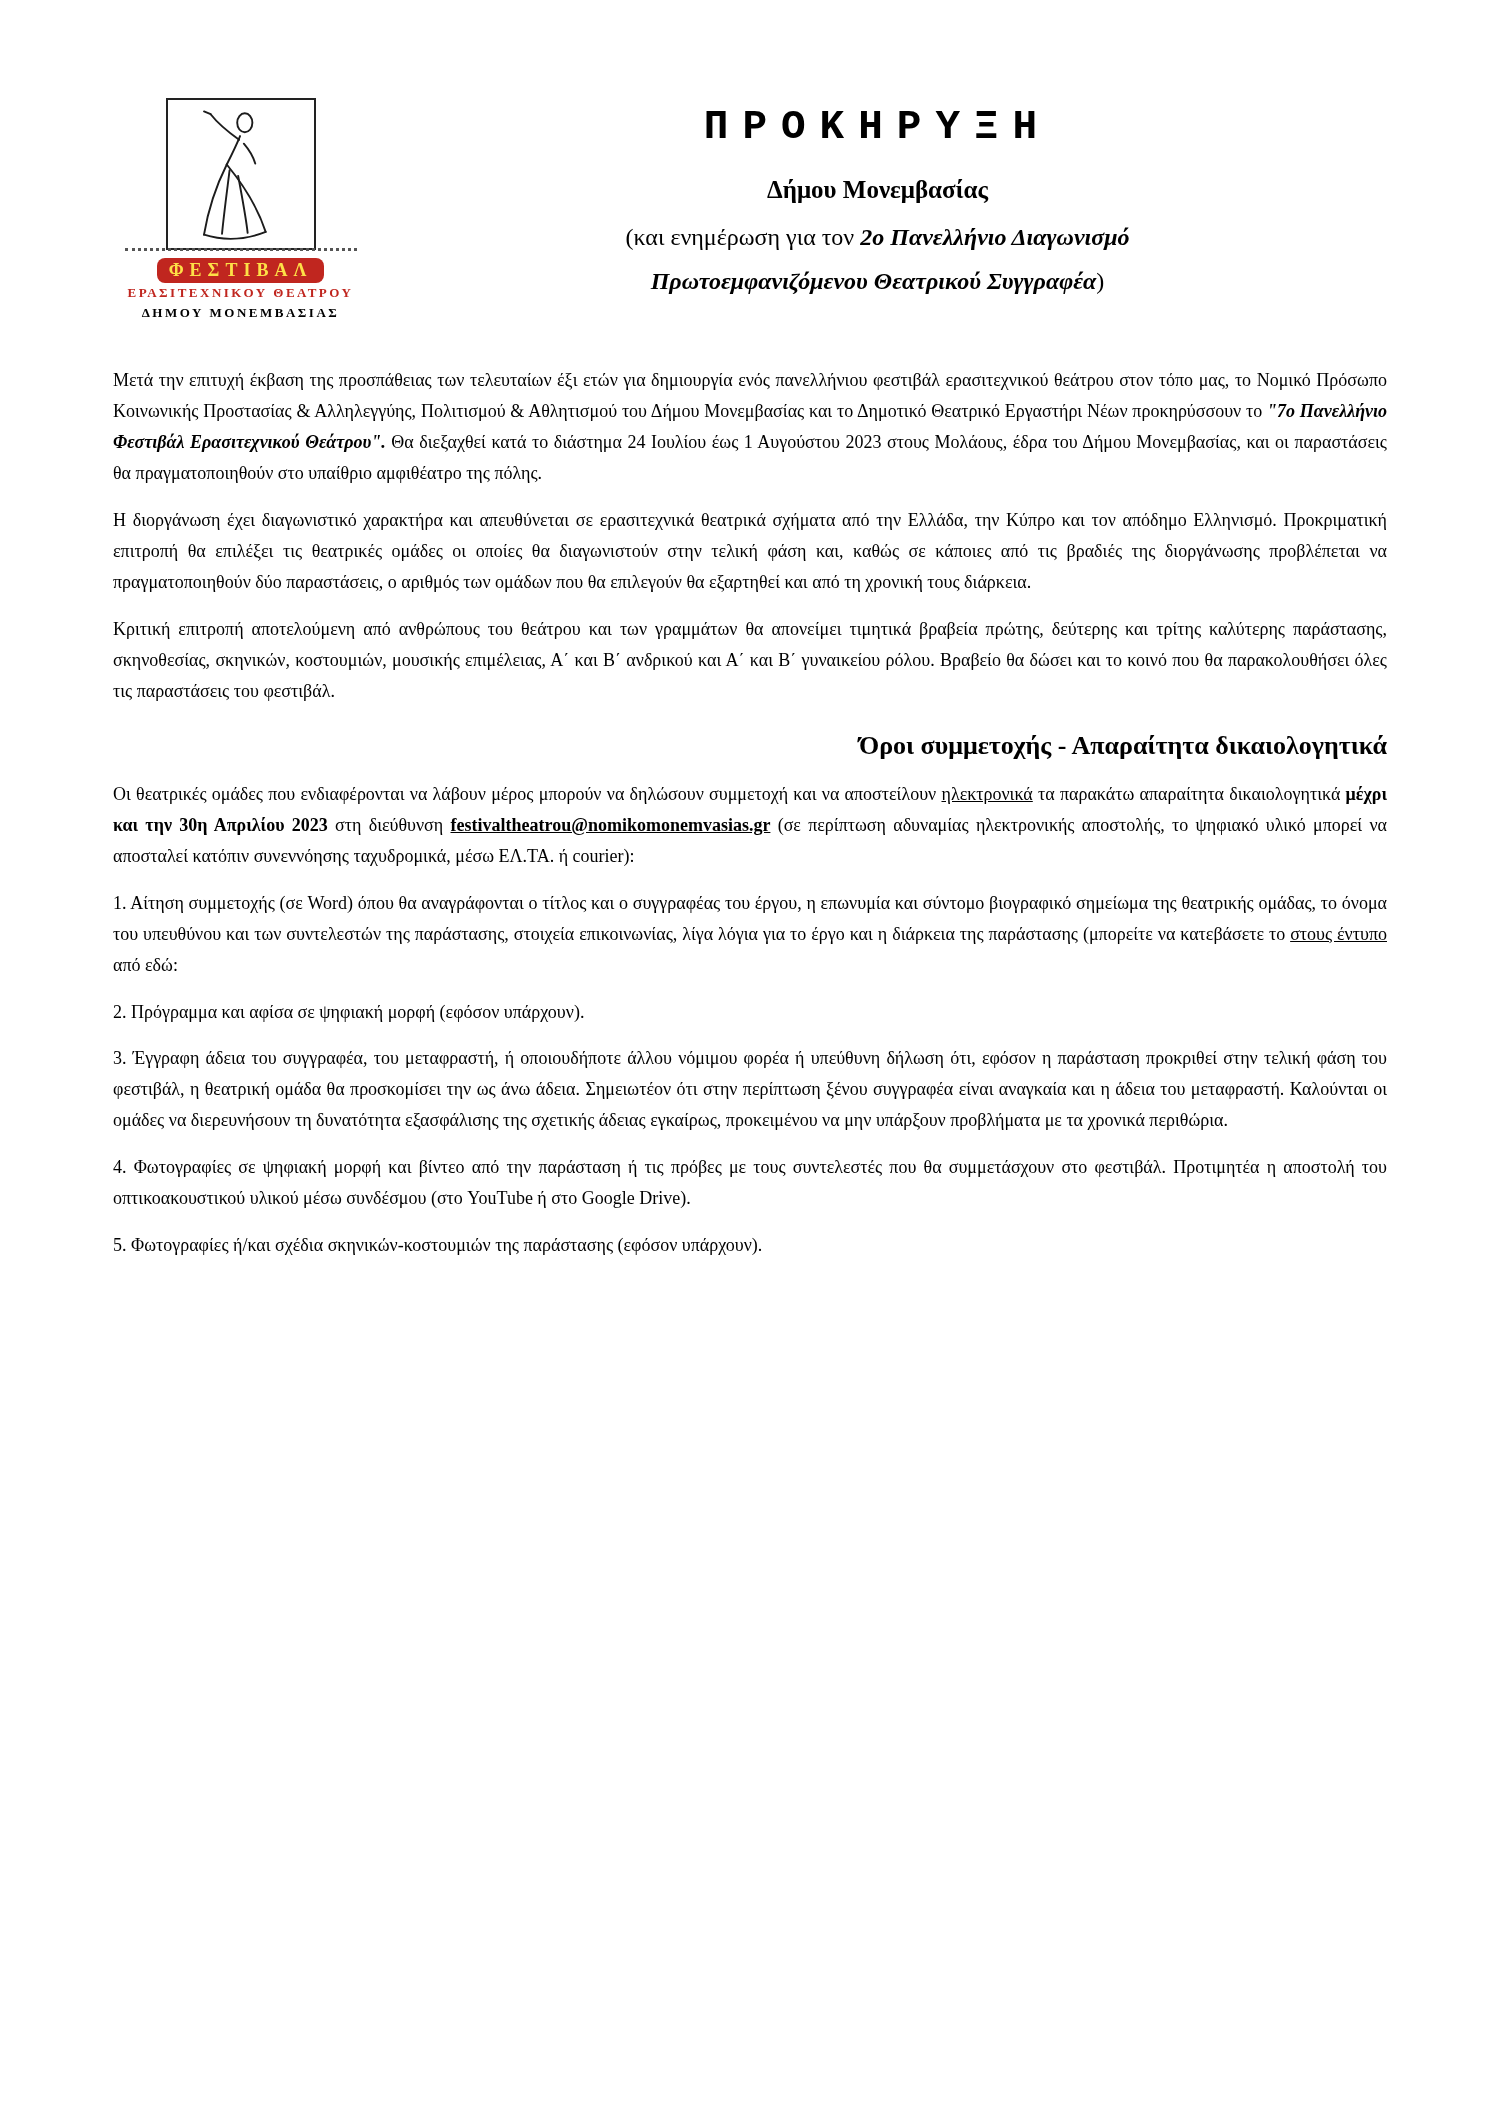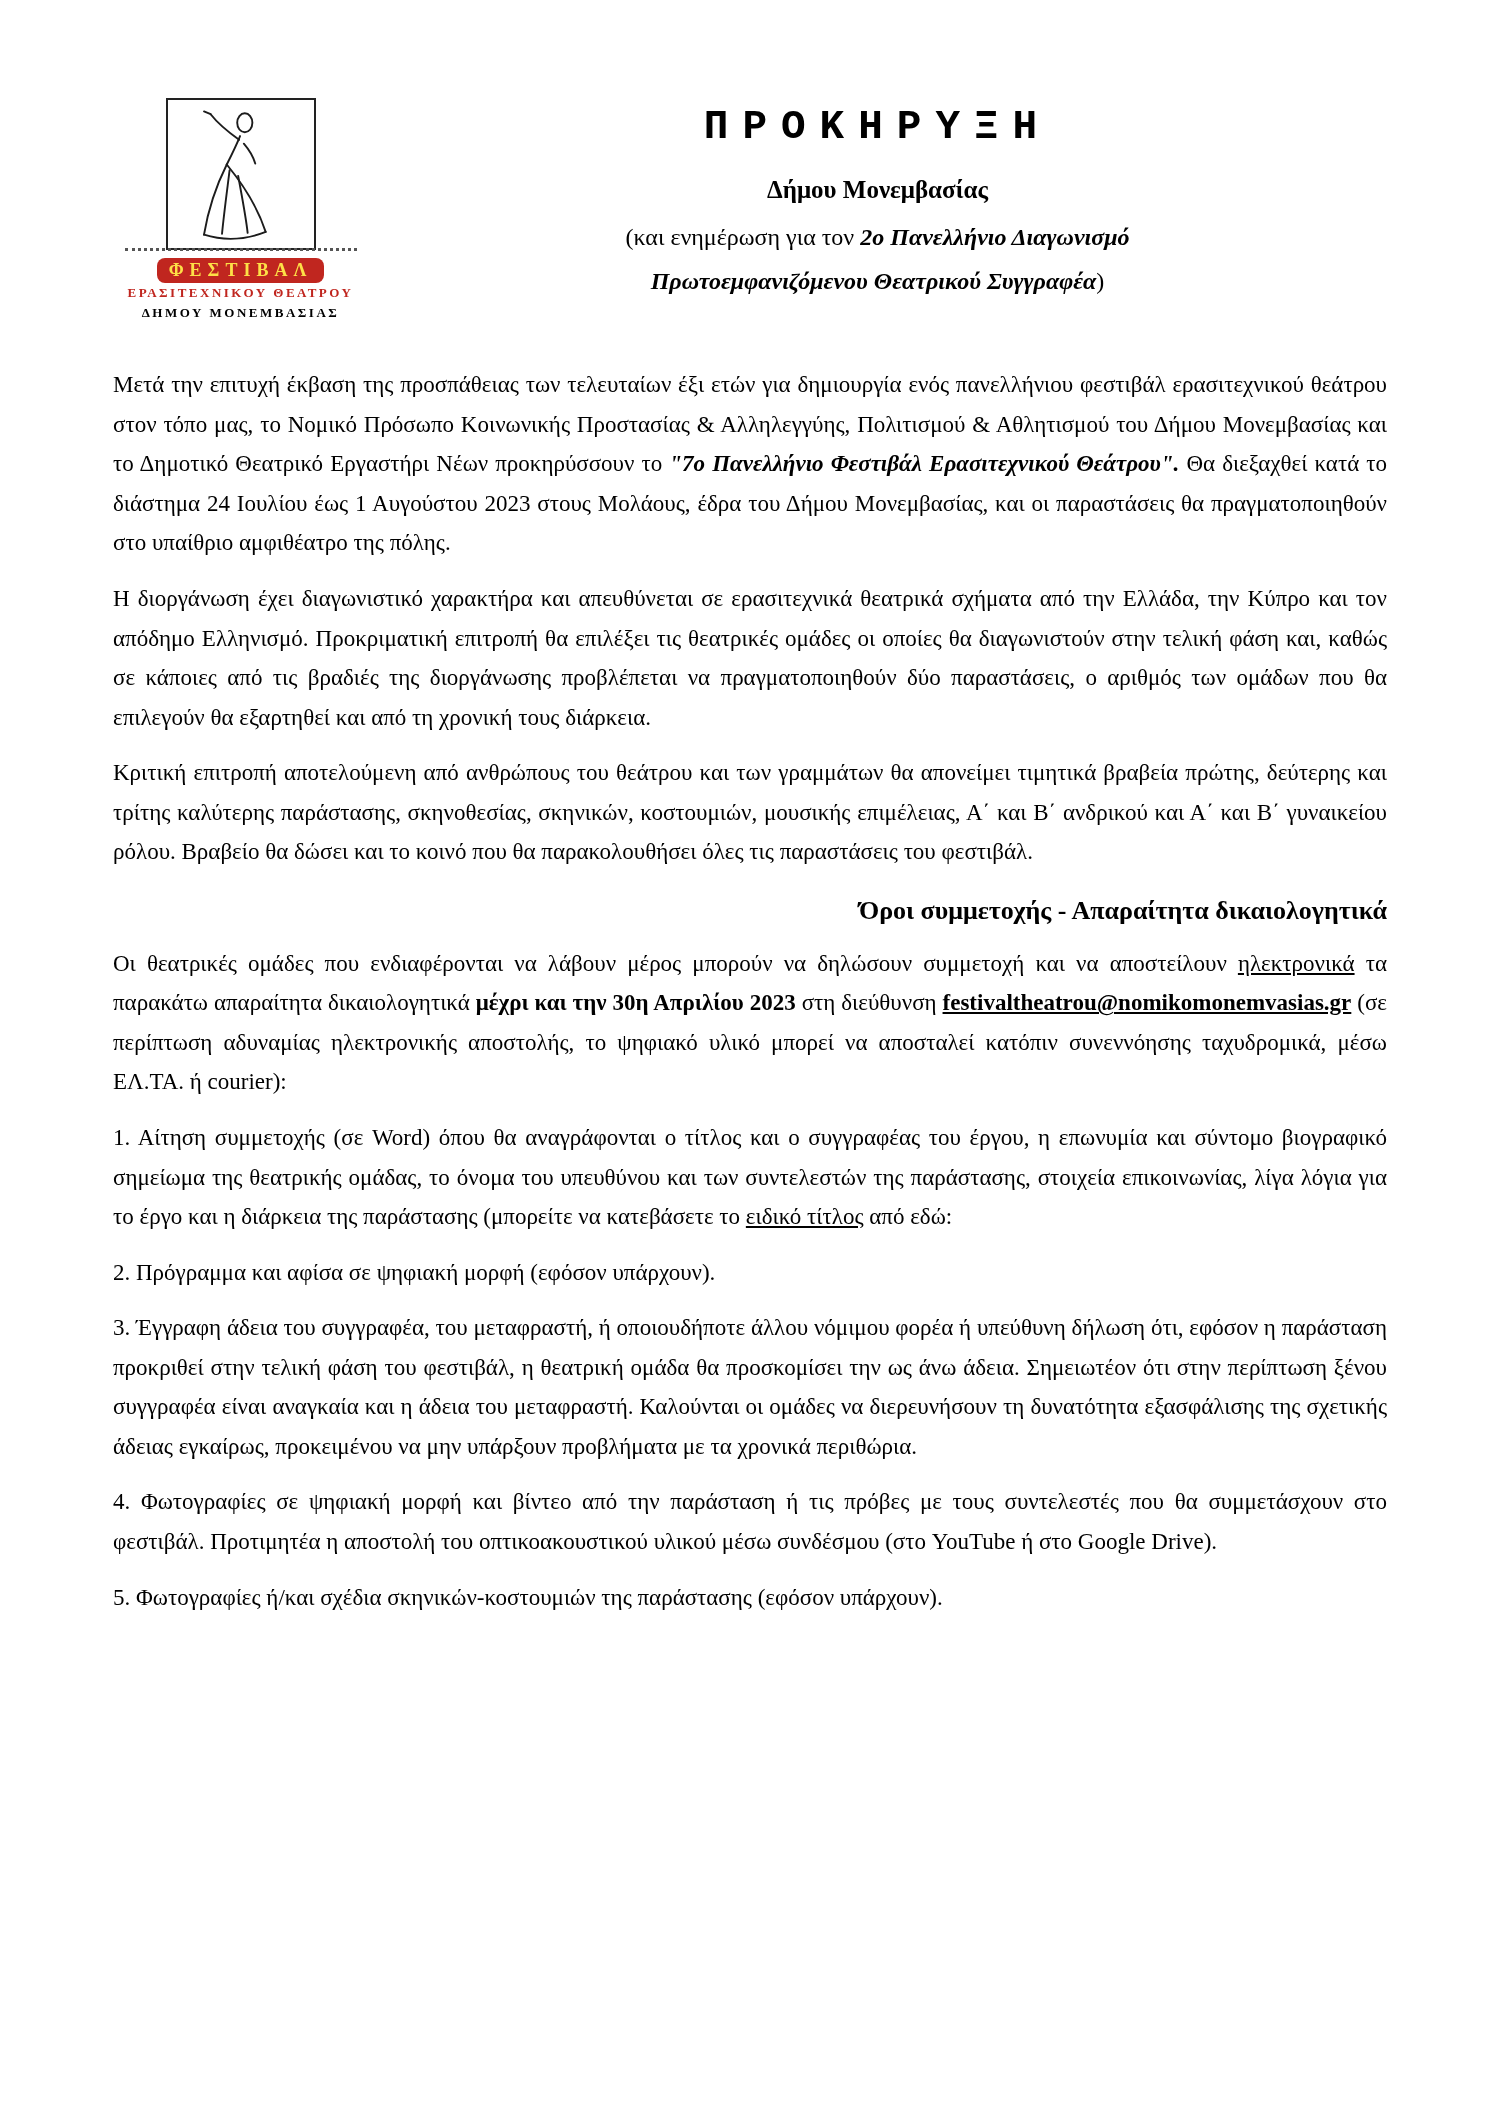--- a/index.html
+++ b/index.html
@@ -40,21 +40,21 @@
     font-size: 41px; font-weight: bold; letter-spacing: 14px;
     margin-bottom: 26px;
     font-family: Liberation Mono, monospace;
   }
   .sub-bold { font-size: 25px; font-weight: bold; margin-bottom: 20px; }
   .sub-note { font-size: 24px; margin-bottom: 17px; }
   .bi { font-weight: bold; font-style: italic; }
 
   
   .doc-body p {
-    font-size: 23px; line-height: 1.72; text-align: justify;
+    font-size: 18px; line-height: 1.72; text-align: justify;
     margin-bottom: 16px;
   }
   .section-heading {
     text-align: right; font-size: 26px; font-weight: bold;
     margin: 24px 0 18px 0;
   }
   .b { font-weight: bold; }
   .u { text-decoration: underline; }
   .bu { font-weight: bold; text-decoration: underline; }
   .link-line { margin-bottom: 16px; }
@@ -103,21 +103,21 @@
     <p><span>Μετά την επιτυχή έκβαση της προσπάθειας των τελευταίων έξι ετών για δημιουργία ενός πανελλήνιου φεστιβάλ ερασιτεχνικού θεάτρου στον τόπο μας, το Νομικό Πρόσωπο Κοινωνικής Προστασίας &amp; Αλληλεγγύης, Πολιτισμού &amp; Αθλητισμού του Δήμου Μονεμβασίας και το Δημοτικό Θεατρικό Εργαστήρι Νέων προκηρύσσουν το </span><span class="bi">"7ο Πανελλήνιο Φεστιβάλ Ερασιτεχνικού Θεάτρου".</span><span> Θα διεξαχθεί κατά το διάστημα 24 Ιουλίου έως 1 Αυγούστου 2023 στους Μολάους, έδρα του Δήμου Μονεμβασίας, και οι παραστάσεις θα πραγματοποιηθούν στο υπαίθριο αμφιθέατρο της πόλης.</span></p>
 
     <p>Η διοργάνωση έχει διαγωνιστικό χαρακτήρα και απευθύνεται σε ερασιτεχνικά θεατρικά σχήματα από την Ελλάδα, την Κύπρο και τον απόδημο Ελληνισμό. Προκριματική επιτροπή θα επιλέξει τις θεατρικές ομάδες οι οποίες θα διαγωνιστούν στην τελική φάση και, καθώς σε κάποιες από τις βραδιές της διοργάνωσης προβλέπεται να πραγματοποιηθούν δύο παραστάσεις, ο αριθμός των ομάδων που θα επιλεγούν θα εξαρτηθεί και από τη χρονική τους διάρκεια.</p>
 
     <p>Κριτική επιτροπή αποτελούμενη από ανθρώπους του θεάτρου και των γραμμάτων θα απονείμει τιμητικά βραβεία πρώτης, δεύτερης και τρίτης καλύτερης παράστασης, σκηνοθεσίας, σκηνικών, κοστουμιών, μουσικής επιμέλειας, Α΄ και Β΄ ανδρικού και Α΄ και Β΄ γυναικείου ρόλου. Βραβείο θα δώσει και το κοινό που θα παρακολουθήσει όλες τις παραστάσεις του φεστιβάλ.</p>
 
     <div class="section-heading">Όροι συμμετοχής - Απαραίτητα δικαιολογητικά</div>
 
     <p><span>Οι θεατρικές ομάδες που ενδιαφέρονται να λάβουν μέρος μπορούν να δηλώσουν συμμετοχή και να αποστείλουν </span><span class="u">ηλεκτρονικά</span><span> τα παρακάτω απαραίτητα δικαιολογητικά </span><span class="b">μέχρι και την 30η Απριλίου 2023</span><span> στη διεύθυνση </span><span class="bu">festivaltheatrou@nomikomonemvasias.gr</span><span> (σε περίπτωση αδυναμίας ηλεκτρονικής αποστολής, το ψηφιακό υλικό μπορεί να αποσταλεί κατόπιν συνεννόησης ταχυδρομικά, μέσω ΕΛ.ΤΑ. ή courier):</span></p>
 
-    <p><span>1. Αίτηση συμμετοχής (σε Word) όπου θα αναγράφονται ο τίτλος και ο συγγραφέας του έργου, η επωνυμία και σύντομο βιογραφικό σημείωμα της θεατρικής ομάδας, το όνομα του υπευθύνου και των συντελεστών της παράστασης, στοιχεία επικοινωνίας, λίγα λόγια για το έργο και η διάρκεια της παράστασης (μπορείτε να κατεβάσετε το </span><span class="u">ειδικό τίτλος</span><span> από εδώ:</span></p>
+    <p><span>1. Αίτηση συμμετοχής (σε Word) όπου θα αναγράφονται ο τίτλος και ο συγγραφέας του έργου, η επωνυμία και σύντομο βιογραφικό σημείωμα της θεατρικής ομάδας, το όνομα του υπευθύνου και των συντελεστών της παράστασης, στοιχεία επικοινωνίας, λίγα λόγια για το έργο και η διάρκεια της παράστασης (μπορείτε να κατεβάσετε το </span><span class="u">στους έντυπο</span><span> από εδώ:</span></p>
 
 
     <p>2. Πρόγραμμα και αφίσα σε ψηφιακή μορφή (εφόσον υπάρχουν).</p>
 
     <p>3. Έγγραφη άδεια του συγγραφέα, του μεταφραστή, ή οποιουδήποτε άλλου νόμιμου φορέα ή υπεύθυνη δήλωση ότι, εφόσον η παράσταση προκριθεί στην τελική φάση του φεστιβάλ, η θεατρική ομάδα θα προσκομίσει την ως άνω άδεια. Σημειωτέον ότι στην περίπτωση ξένου συγγραφέα είναι αναγκαία και η άδεια του μεταφραστή. Καλούνται οι ομάδες να διερευνήσουν τη δυνατότητα εξασφάλισης της σχετικής άδειας εγκαίρως, προκειμένου να μην υπάρξουν προβλήματα με τα χρονικά περιθώρια.</p>
 
     <p>4. Φωτογραφίες σε ψηφιακή μορφή και βίντεο από την παράσταση ή τις πρόβες με τους συντελεστές που θα συμμετάσχουν στο φεστιβάλ. Προτιμητέα η αποστολή του οπτικοακουστικού υλικού μέσω συνδέσμου (στο YouTube ή στο Google Drive).</p>
 
     <p>5. Φωτογραφίες ή/και σχέδια σκηνικών-κοστουμιών της παράστασης (εφόσον υπάρχουν).</p>
 

